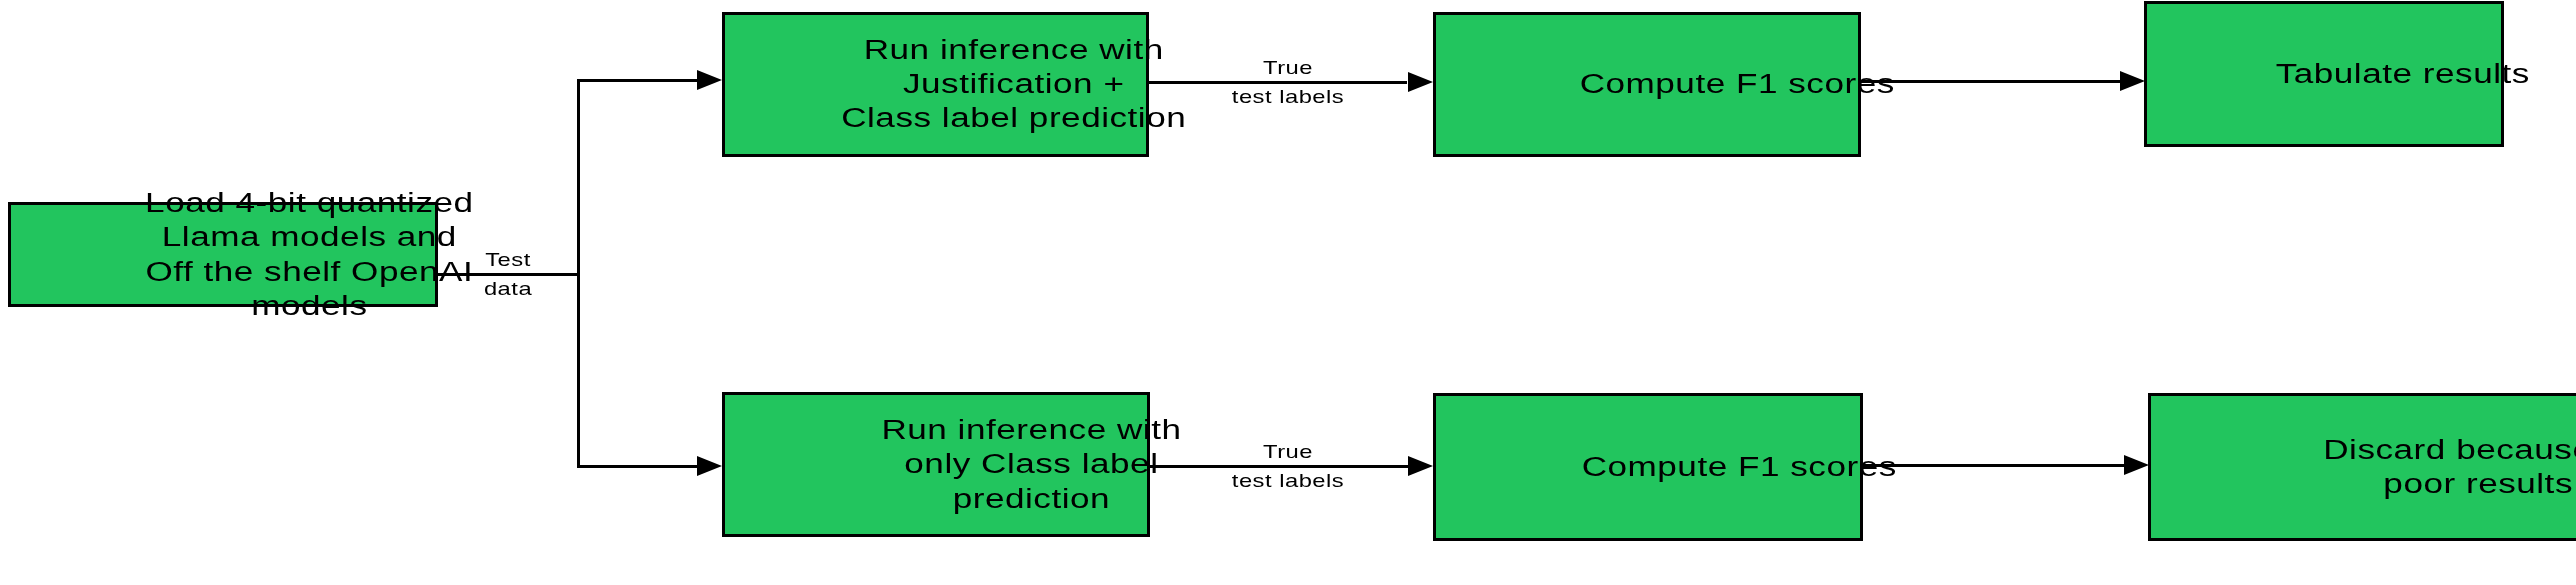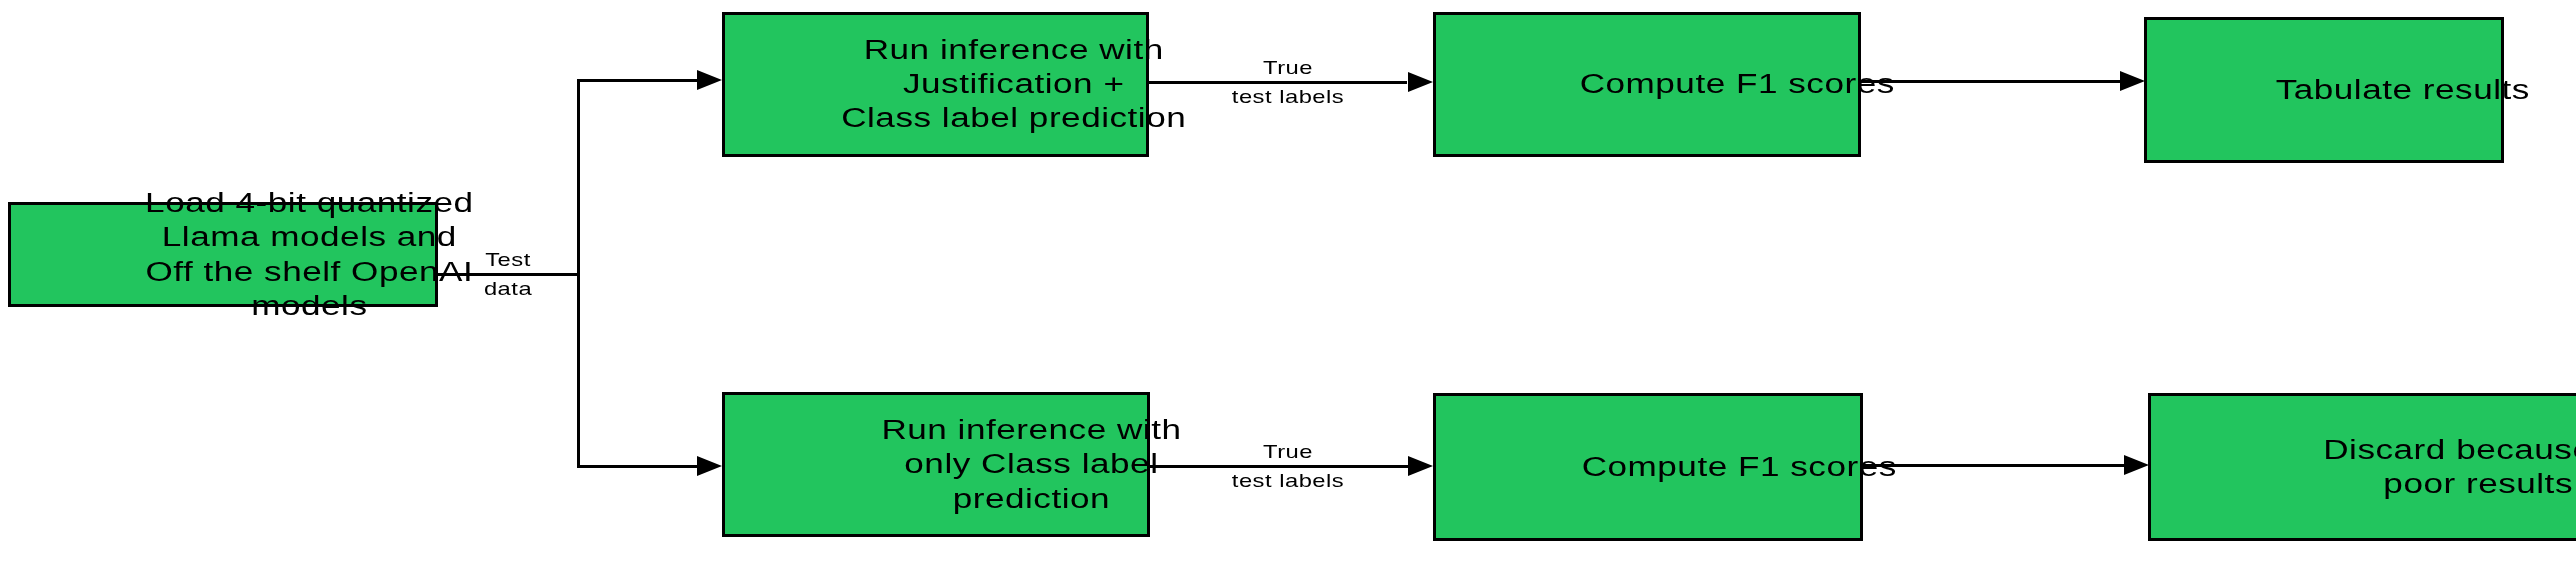--- a/index.html
+++ b/index.html
@@ -48,21 +48,21 @@
     width: 0; height: 0;
     border-top: 10.7px solid transparent;
     border-bottom: 10.7px solid transparent;
     border-left: 25px solid #000000;
   }
 
   
   #node-load            { left: 8.2px;   top: 202px; width: 430px; height: 105px; }
   #node-run-just        { left: 722px;  top: 11.5px;  width: 427px; height: 145px; }
   #node-compute-top     { left: 1433px; top: 11.5px;  width: 428px; height: 145px; }
-  #node-tabulate        { left: 2144px; top: 17px;  width: 360px; height: 146px; }
+  #node-tabulate        { left: 2144px; top: 1px;  width: 360px; height: 146px; }
   #node-run-only        { left: 722px;  top: 392px; width: 428px; height: 145px; }
   #node-compute-bottom  { left: 1433px; top: 393px; width: 430px; height: 148px; }
   #node-discard         { left: 2148px; top: 393px; width: 452px; height: 148px; }
 
   
   #line-load-out        { left: 438px;  top: 273px; width: 140px; }
   #line-trunk           { left: 577px;  top: 79px;  height: 389px; }
   #line-branch-top      { left: 577px;  top: 79px;  width: 120px; }
   #head-branch-top      { left: 697px;  top: 70px;  }
   #line-branch-bottom   { left: 577px;  top: 465px; width: 120px; }

